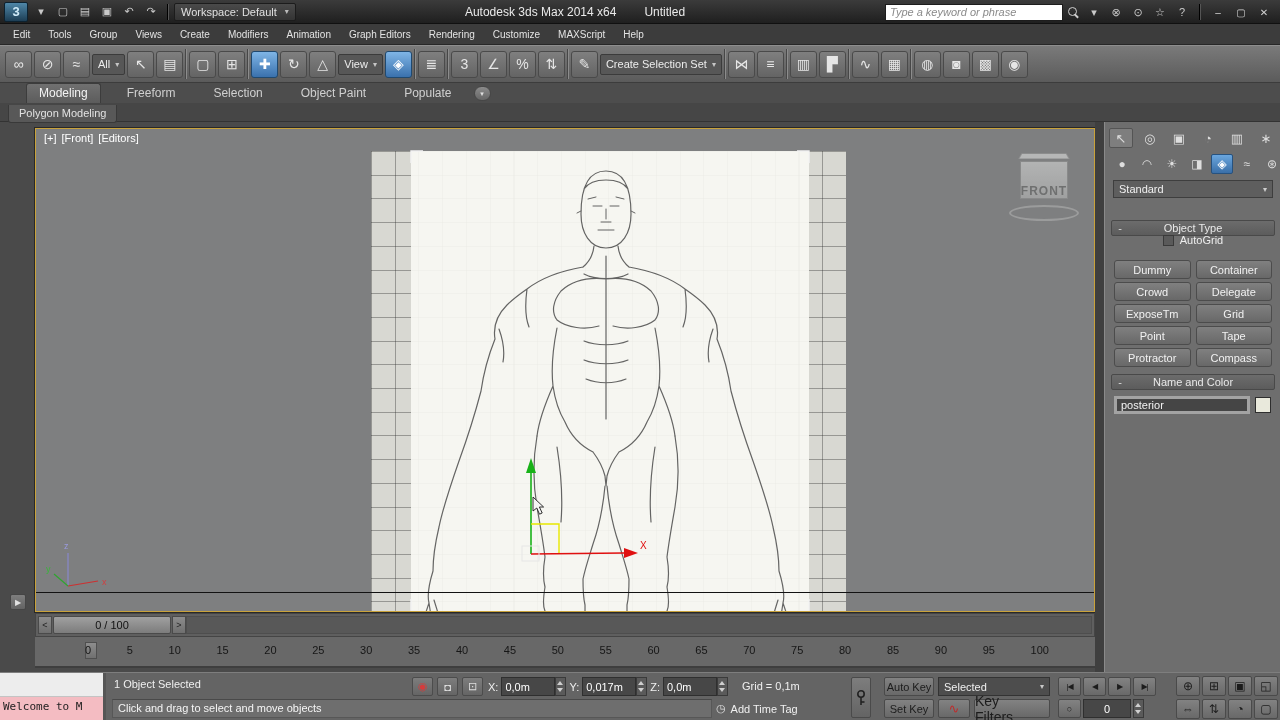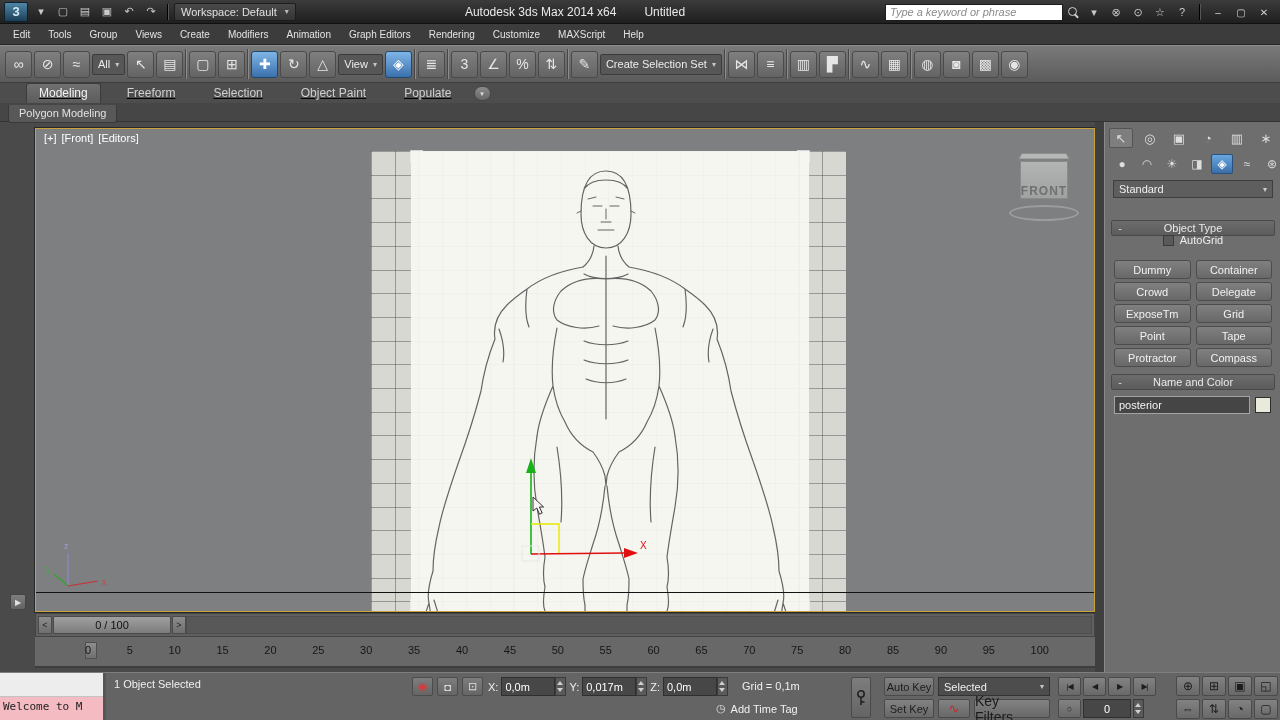--- a/index.html
+++ b/index.html
@@ -29,21 +29,21 @@
 .tb-item{width:27px;height:27px;flex:0 0 auto;background:linear-gradient(#7f7f7f,#646464);border:1px solid #4a4a4a;border-radius:3px;display:flex;align-items:center;justify-content:center;gap:5px;color:#e6e6e6;font-size:14px;}
 .tb-item .tb-label{display:none;}
 .tb-item.dd{width:auto;height:21px;background:#575757;border:1px solid #3b3b3b;border-radius:2px;padding:0 5px;font-size:11px;}
 .tb-item.dd .tb-label{display:block;color:#ececec;white-space:nowrap;overflow:hidden;}
 .tb-item.dd .tb-glyph{font-size:8px;color:#c6c6c6;}
 .tb-item.wide{width:122px;justify-content:space-between;}
 .tb-item.active{background:linear-gradient(#7fb5e6,#3a71ad);border-color:#20496f;color:#fff;}
 .tb-item.sep{width:2px;height:30px;background:transparent;border:none;border-left:1px solid #474747;border-right:1px solid #8c8c8c;border-radius:0;padding:0;}
 
 #ribbonrow{position:absolute;left:0;top:83px;width:1280px;height:20px;background:#4d4d4d;display:flex;align-items:flex-end;padding-left:26px;}
-.rtabs{display:flex;gap:14px;align-items:flex-end;text-decoration:underline;}
+.rtabs{display:flex;gap:14px;align-items:flex-end;}
 .rtab{padding:2px 12px 3px;font-size:12px;color:#d0d0d0;}
 .rtab.active{background:linear-gradient(#707070,#5c5c5c);border:1px solid #3c3c3c;border-bottom:none;border-radius:3px 3px 0 0;color:#f3f3f3;}
 .ribbon-cfg{width:17px;height:15px;margin:0 0 2px 10px;border-radius:8px;background:linear-gradient(#8b8b8b,#666);border:1px solid #464646;display:flex;align-items:center;justify-content:center;font-size:7px;color:#e0e0e0;}
 #subtabrow{position:absolute;left:0;top:103px;width:1280px;height:19px;background:#464646;border-bottom:1px solid #333;}
 .subtab{display:inline-block;margin-left:8px;padding:2px 10px 3px;background:#585858;border:1px solid #393939;border-top:none;border-radius:0 0 3px 3px;font-size:11px;color:#e2e2e2;}
 
 #viewport{position:absolute;left:35px;top:128px;width:1060px;height:484px;background:#7e7f80;border:1px solid #c9a23a;outline:1px solid #282828;overflow:hidden;}
 .vp-label{position:absolute;left:8px;top:3px;display:flex;gap:5px;font-size:11px;color:#fff;z-index:6;}
 .plane{position:absolute;left:335px;top:22px;width:475px;height:460px;background-color:#d8d8d2;background-image:repeating-linear-gradient(to right,rgba(45,45,45,.38) 0,rgba(45,45,45,.38) 1px,transparent 1px,transparent 23.75px),repeating-linear-gradient(to bottom,rgba(45,45,45,.38) 0,rgba(45,45,45,.38) 1px,transparent 1px,transparent 23.7px);}
 .paper{position:absolute;left:375px;top:22px;width:398px;height:460px;background:rgba(249,249,243,.92);}
@@ -66,21 +66,21 @@
 .cp-dd{position:absolute;left:8px;top:58px;width:160px;height:18px;background:#5e5e5e;border:1px solid #3e3e3e;display:flex;justify-content:space-between;align-items:center;padding:0 5px;color:#f0f0f0;}
 .cp-dd .caret{font-size:8px;color:#cdcdcd;}
 .rollout{position:absolute;left:6px;width:164px;height:16px;background:linear-gradient(#6c6c6c,#5c5c5c);border:1px solid #494949;border-radius:2px;display:flex;align-items:center;color:#e9e9e9;}
 .rollout .minus{width:16px;text-align:center;color:#dcdcdc;}
 .rollout .rtitle{flex:1;text-align:center;padding-right:16px;}
 .agrow{position:absolute;left:0;top:112px;width:176px;display:flex;justify-content:center;align-items:center;gap:6px;color:#ededed;}
 .chk{width:11px;height:11px;background:#5a5a5a;border:1px solid #3a3a3a;display:inline-block;}
 .btn-grid{position:absolute;left:9px;top:138px;width:158px;display:grid;grid-template-columns:1fr 1fr;gap:3px 5px;}
 .obj-btn{height:19px;background:linear-gradient(#808080,#686868);border:1px solid #4c4c4c;border-radius:3px;color:#f1f1f1;display:flex;align-items:center;justify-content:center;font-size:11px;}
 .namerow{position:absolute;left:9px;top:274px;width:158px;display:flex;gap:5px;align-items:center;}
-.name-input{width:136px;height:18px;background:#454545;border:1px solid #a3a3a3;color:#f2f2f2;font-size:11px;padding:0 4px;font-family:"Liberation Sans",sans-serif;}
+.name-input{width:136px;height:18px;background:#454545;border:3px solid #a3a3a3;color:#f2f2f2;font-size:11px;padding:0 4px;font-family:"Liberation Sans",sans-serif;}
 .swatch{width:16px;height:16px;background:#e9e9dc;border:1px solid #2e2e2e;}
 
 #timeslider{position:absolute;left:35px;top:613px;width:1060px;height:24px;background:#5f5f5f;border:1px solid #454545;display:flex;align-items:center;padding:2px;}
 .ts-btn{width:14px;height:18px;background:linear-gradient(#8c8c8c,#6f6f6f);border:1px solid #4a4a4a;font-size:9px;color:#1f1f1f;display:flex;align-items:center;justify-content:center;}
 .ts-handle{width:118px;height:18px;background:linear-gradient(#a0a0a0,#7c7c7c);border:1px solid #4a4a4a;border-radius:2px;color:#111;font-size:11px;display:flex;align-items:center;justify-content:center;margin:0 1px;}
 .ts-track{flex:1;height:18px;background:#585858;border:1px solid #4e4e4e;}
 #ruler{position:absolute;left:35px;top:637px;width:1060px;height:31px;background:#686868;border-bottom:2px solid #3e3e3e;}
 .marker{position:absolute;left:50px;top:5px;width:12px;height:17px;background:linear-gradient(#8d8d8d,#707070);border:1px solid #4f4f4f;}
 .ruler-nums{position:absolute;left:50px;right:46px;top:7px;display:flex;justify-content:space-between;font-size:11px;color:#161616;}
 
@@ -629,20 +629,21 @@
     </div>
 </div>
 
 <div id="statusbar">
   <div class="listener">
     <div class="lst-top"></div>
     <div class="lst-bottom"><span>Welcome to M</span></div>
   </div>
 
   <div class="obj-sel">1 Object Selected</div>
+  <div class="prompt-field">Click and drag to select and move objects</div>
 
   <div class="sb-icons">
 
   <div class="sb-ico red">
         <span>◉</span>
       </div>
       <div class="sb-ico">
         <span>◘</span>
       </div>
       <div class="sb-ico">

